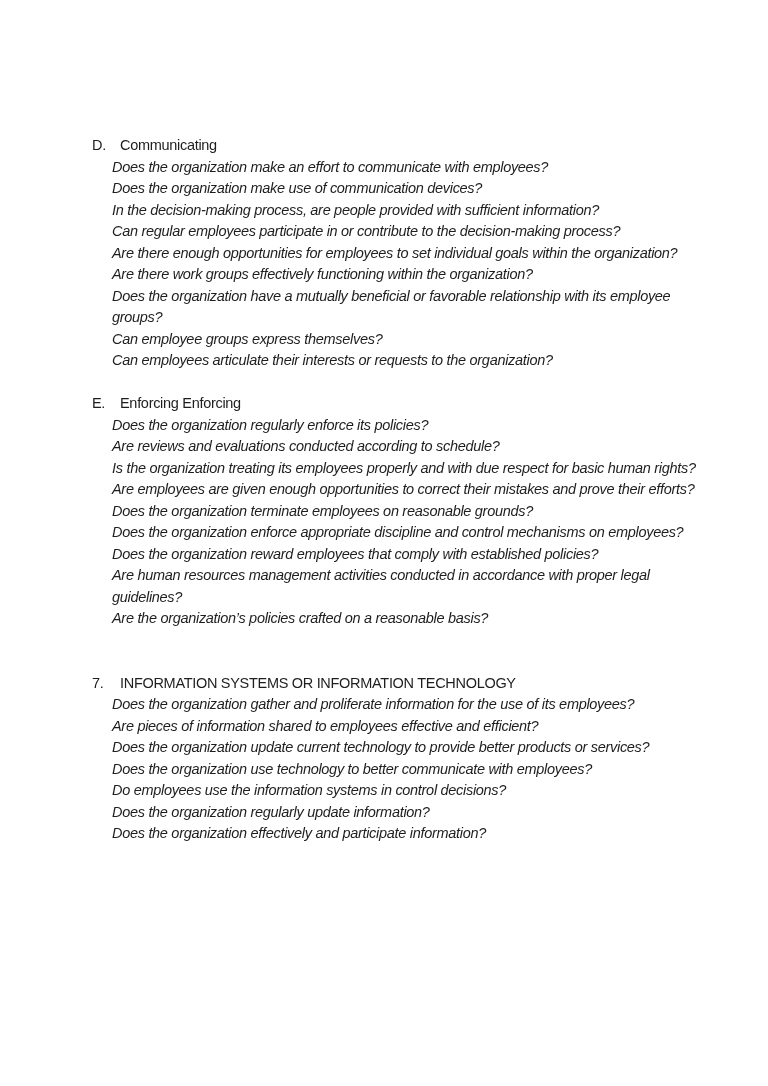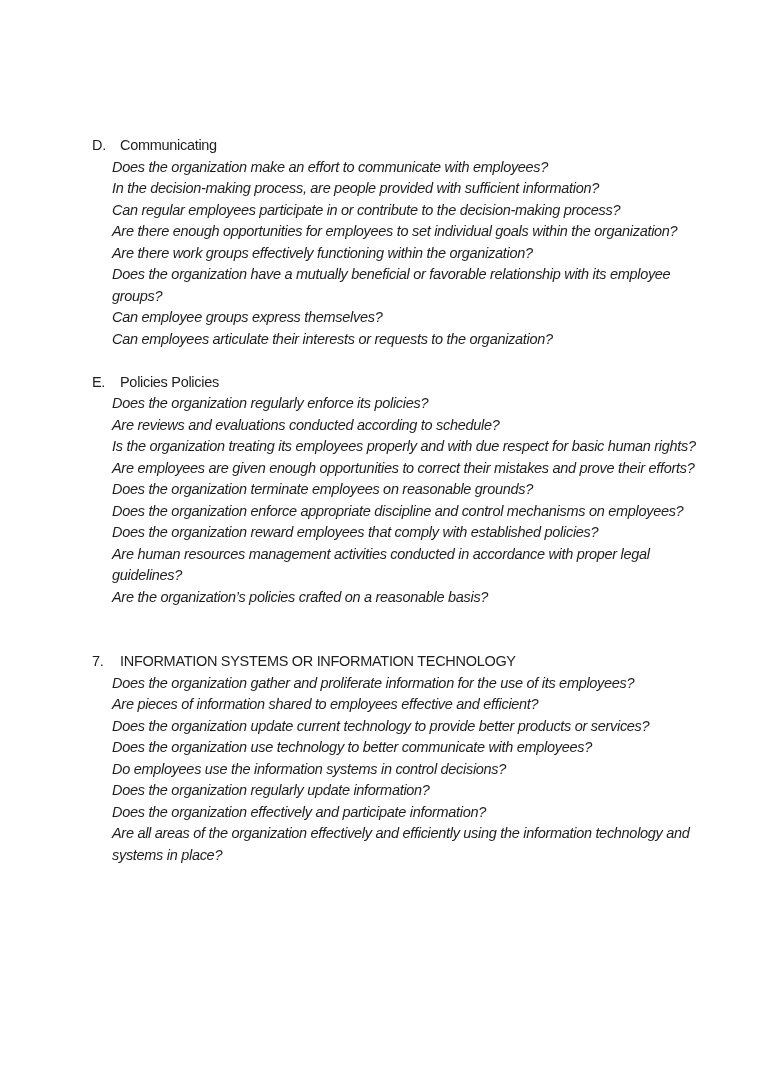--- a/index.html
+++ b/index.html
@@ -56,34 +56,35 @@
 
 <div class="page">
   <div>
   <div class="section">
     <div class="section-header">
       <span class="section-label">D.</span>
       <span class="section-title">Communicating</span>
     </div>
     <div class="section-items">
           <div class="question">Does the organization make an effort to communicate with employees?</div>
+          <div class="question">Does the organization make use of communication devices?</div>
           <div class="question">In the decision-making process, are people provided with sufficient information?</div>
           <div class="question">Can regular employees participate in or contribute to the decision-making process?</div>
           <div class="question">Are there enough opportunities for employees to set individual goals within the organization?</div>
           <div class="question">Are there work groups effectively functioning within the organization?</div>
           <div class="question">Does the organization have a mutually beneficial or favorable relationship with its employee groups?</div>
           <div class="question">Can employee groups express themselves?</div>
           <div class="question">Can employees articulate their interests or requests to the organization?</div>
         </div>
   </div>
 
   <div class="section">
     <div class="section-header">
       <span class="section-label">E.</span>
-      <span class="section-title">Policies Policies</span>
+      <span class="section-title">Enforcing Enforcing</span>
     </div>
     <div class="section-items">
           <div class="question">Does the organization regularly enforce its policies?</div>
           <div class="question">Are reviews and evaluations conducted according to schedule?</div>
           <div class="question">Is the organization treating its employees properly and with due respect for basic human rights?</div>
           <div class="question">Are employees are given enough opportunities to correct their mistakes and prove their efforts?</div>
           <div class="question">Does the organization terminate employees on reasonable grounds?</div>
           <div class="question">Does the organization enforce appropriate discipline and control mechanisms on employees?</div>
           <div class="question">Does the organization reward employees that comply with established policies?</div>
           <div class="question">Are human resources management activities conducted in accordance with proper legal guidelines?</div>
@@ -97,17 +98,16 @@
       <span class="section-title">INFORMATION SYSTEMS OR INFORMATION TECHNOLOGY</span>
     </div>
     <div class="section-items">
           <div class="question">Does the organization gather and proliferate information for the use of its employees?</div>
           <div class="question">Are pieces of information shared to employees effective and efficient?</div>
           <div class="question">Does the organization update current technology to provide better products or services?</div>
           <div class="question">Does the organization use technology to better communicate with employees?</div>
           <div class="question">Do employees use the information systems in control decisions?</div>
           <div class="question">Does the organization regularly update information?</div>
           <div class="question">Does the organization effectively and participate information?</div>
-          <div class="question">Are all areas of the organization effectively and efficiently using the information technology and systems in place?</div>
         </div>
   </div>
 </div>
 </div>
 
 </body></html>

